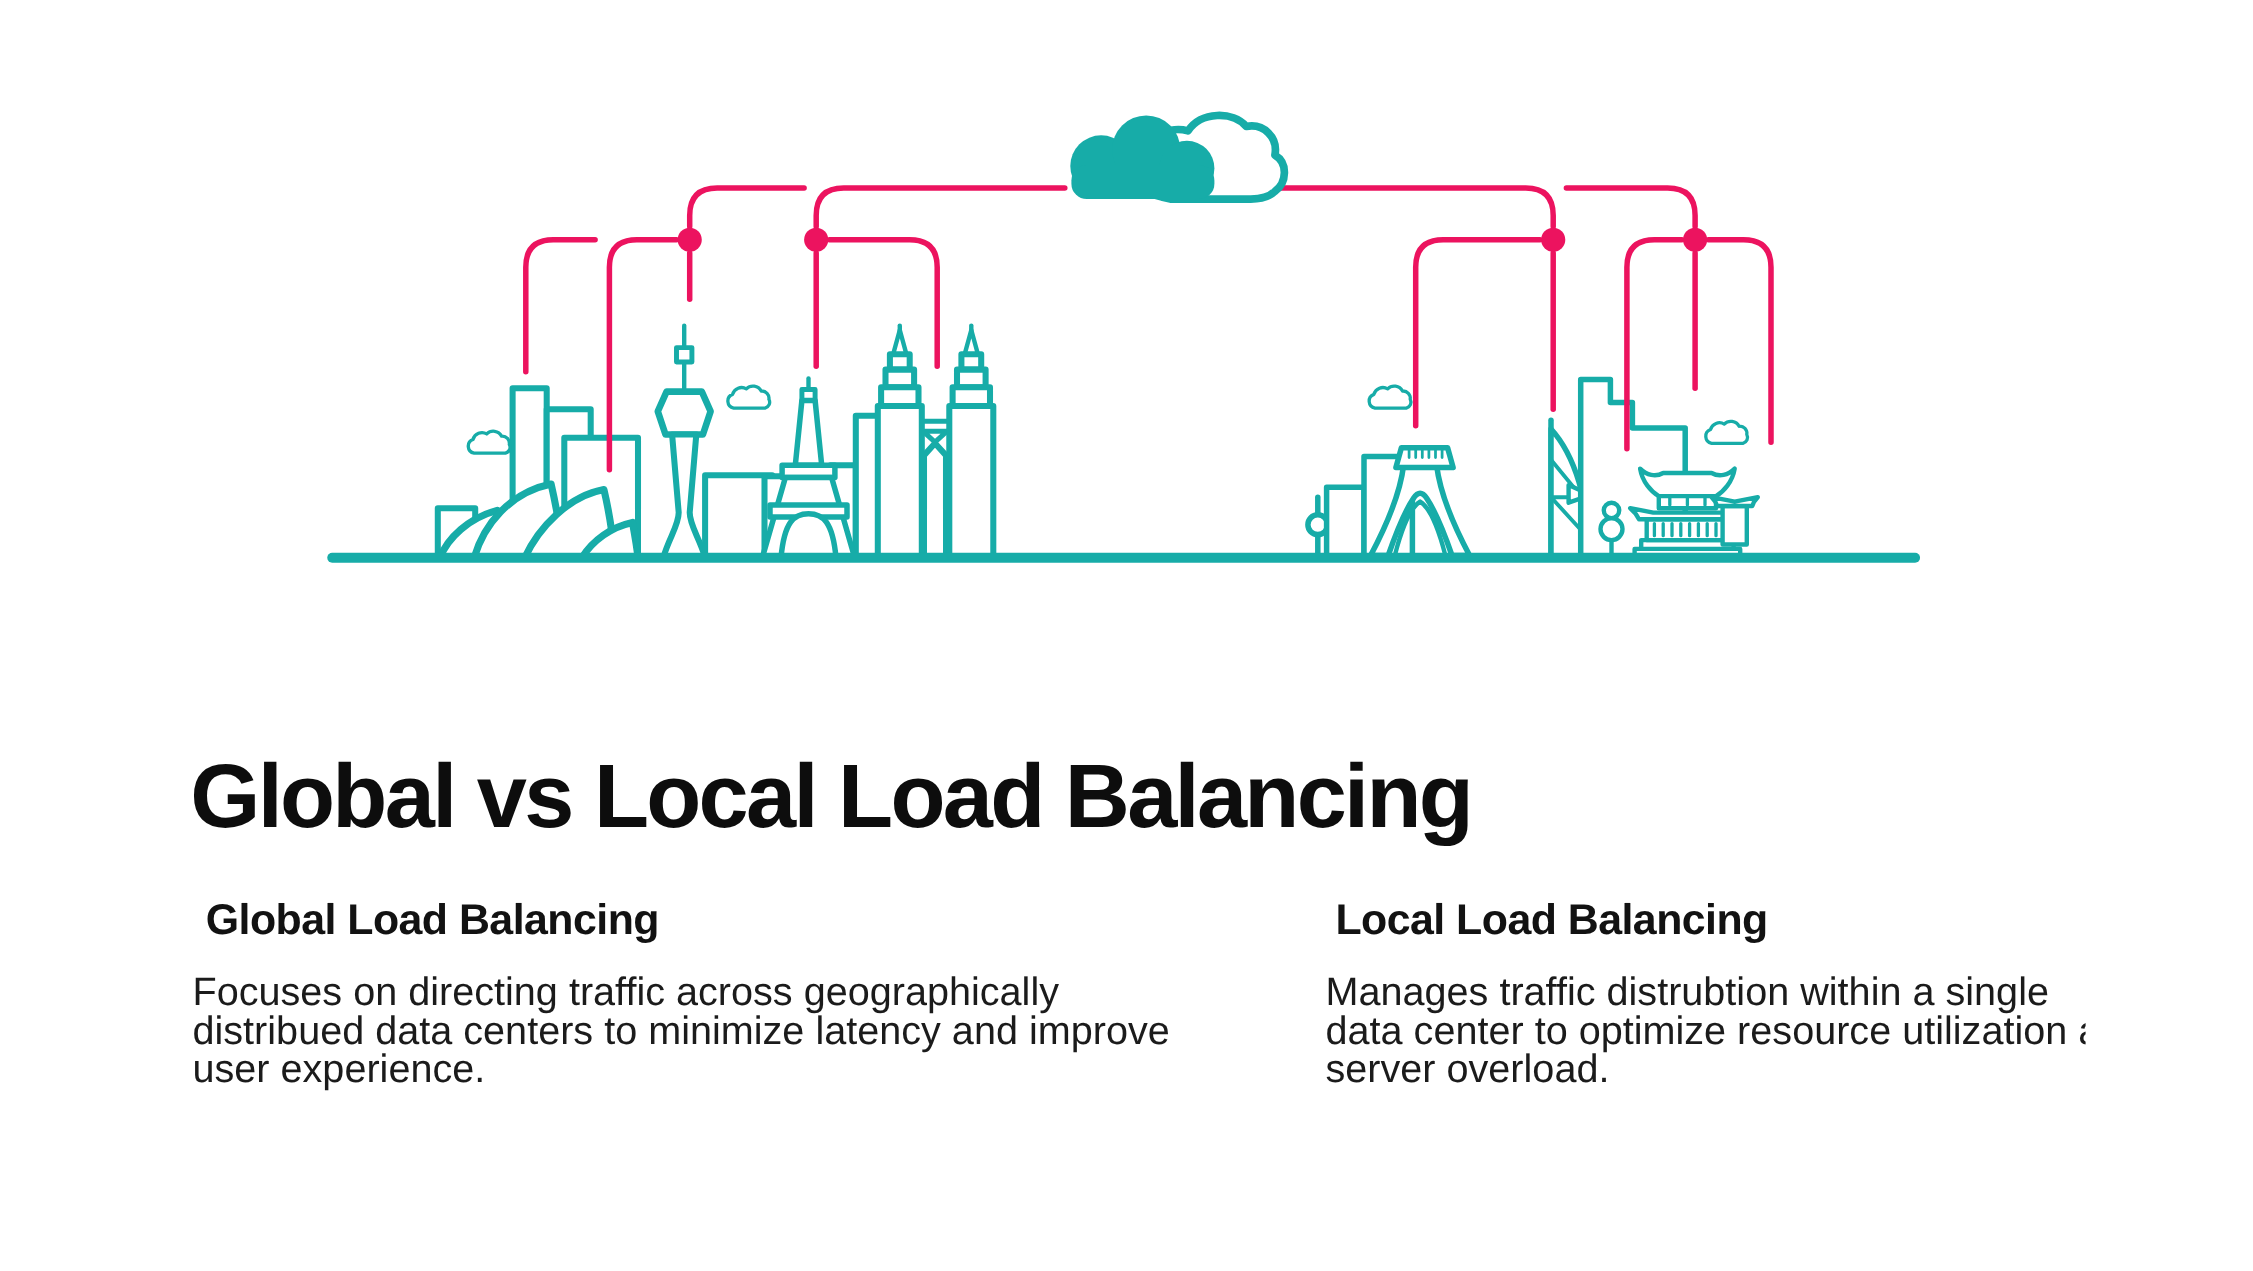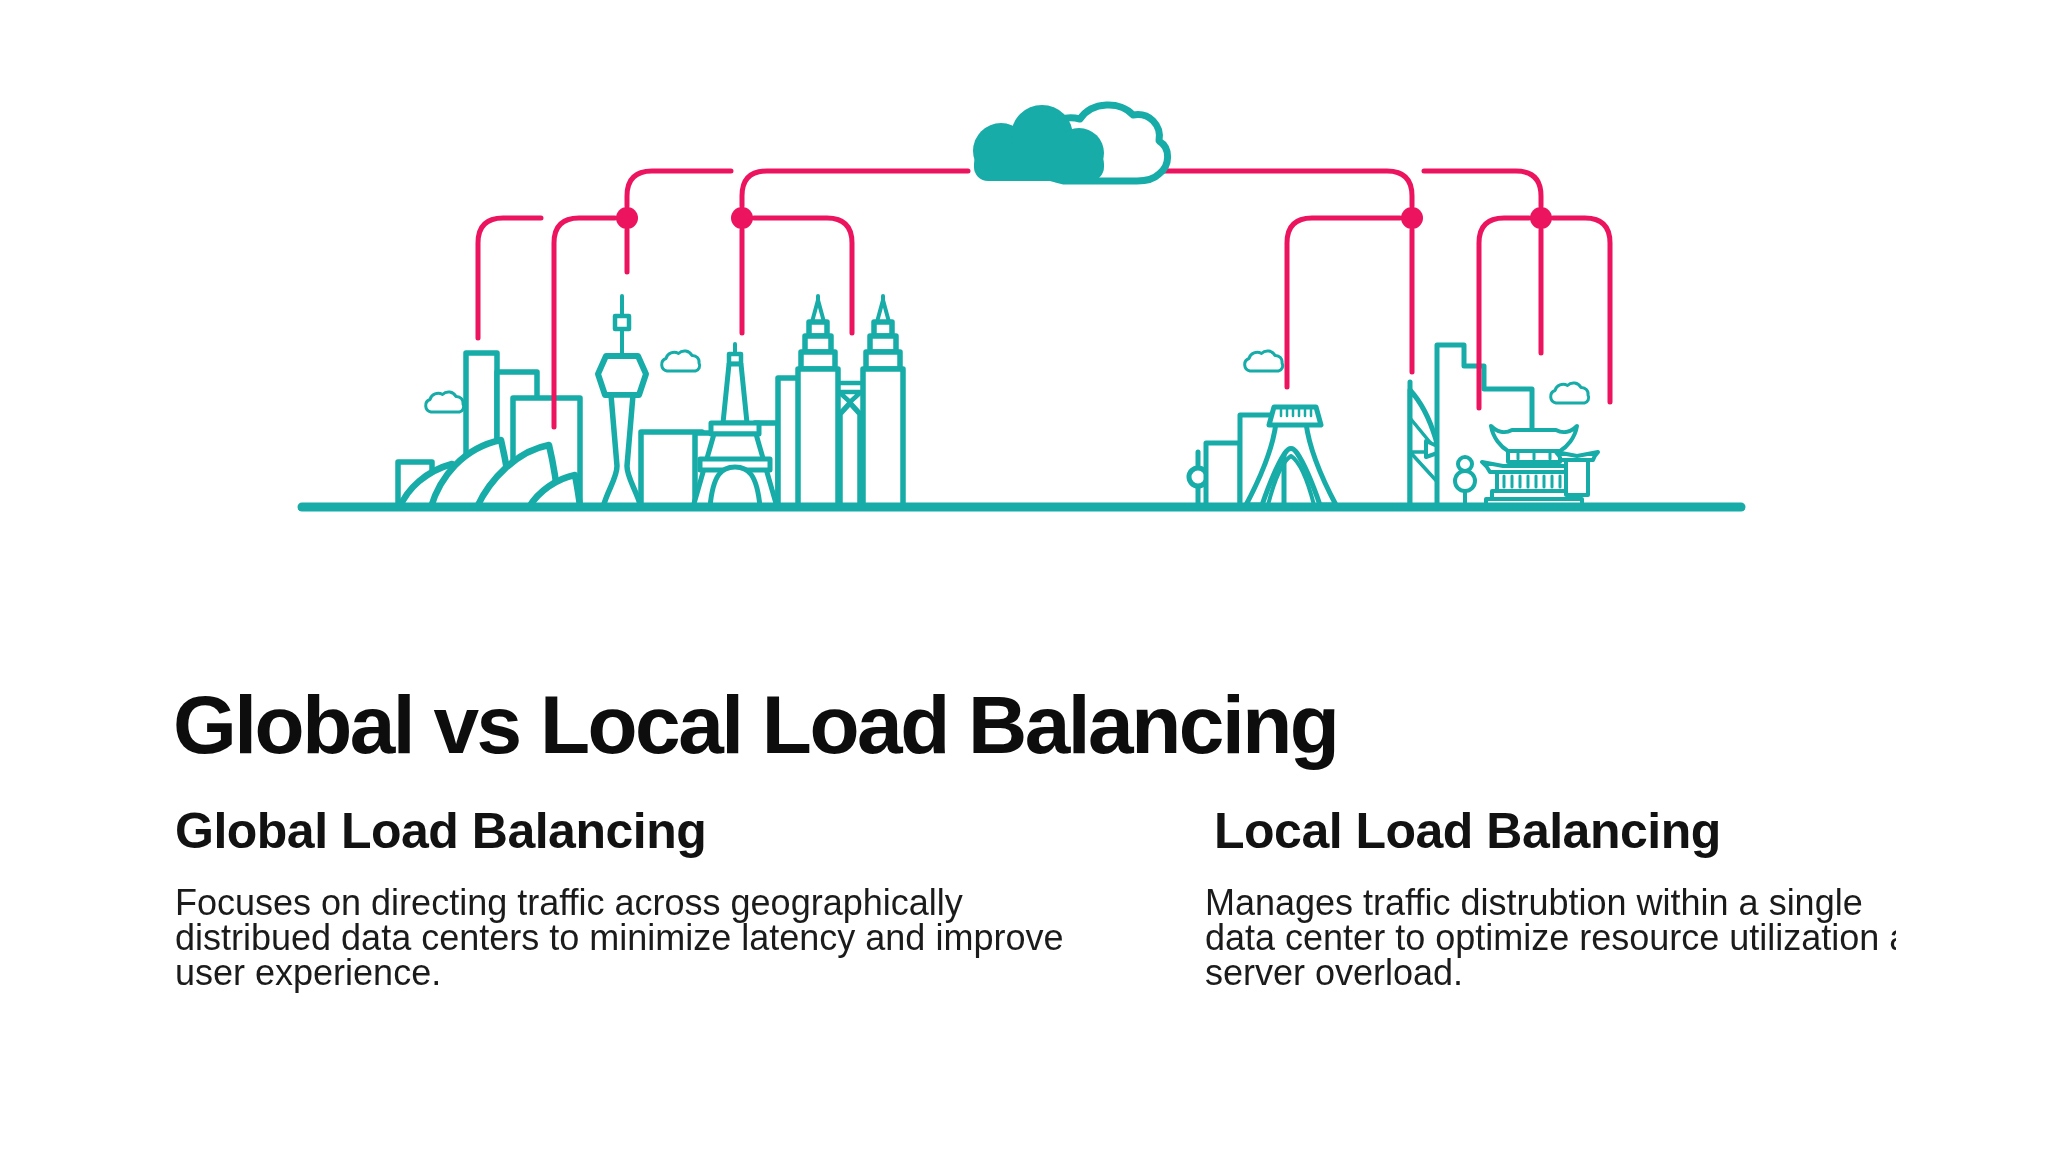--- a/index.html
+++ b/index.html
@@ -10,21 +10,21 @@
   .bld{stroke:var(--teal);fill:#ffffff;}
   .sld{fill:var(--teal);stroke:none;}
   .pln{stroke:var(--pink);fill:none;}
   .pdt{fill:var(--pink);stroke:none;}
   #illustration{position:absolute;left:0;top:0;}
   .title{position:absolute;left:173px;top:629px;font-size:82px;font-weight:700;
          letter-spacing:-2.5px;color:#0d0d0d;line-height:1;white-space:nowrap;}
   .col{position:absolute;top:803px;width:900px;}
   .col-global{left:175px;}
   .col-local{left:1205px;}
-  .col-heading{margin:0;font-size:50px;font-weight:700;letter-spacing:-0.5px;
+  .col-heading{margin:12px;font-size:39px;font-weight:700;letter-spacing:-0.5px;
                color:#121212;line-height:1.15;}
   .col-local .col-heading{margin-left:9px;}
   .col-body{margin:24px 0 0 0;font-size:36px;line-height:35px;color:#1b1b1b;
             white-space:pre-line;}
 </style>
 </head>
 <body>
 
 <div id="canvas">
 

